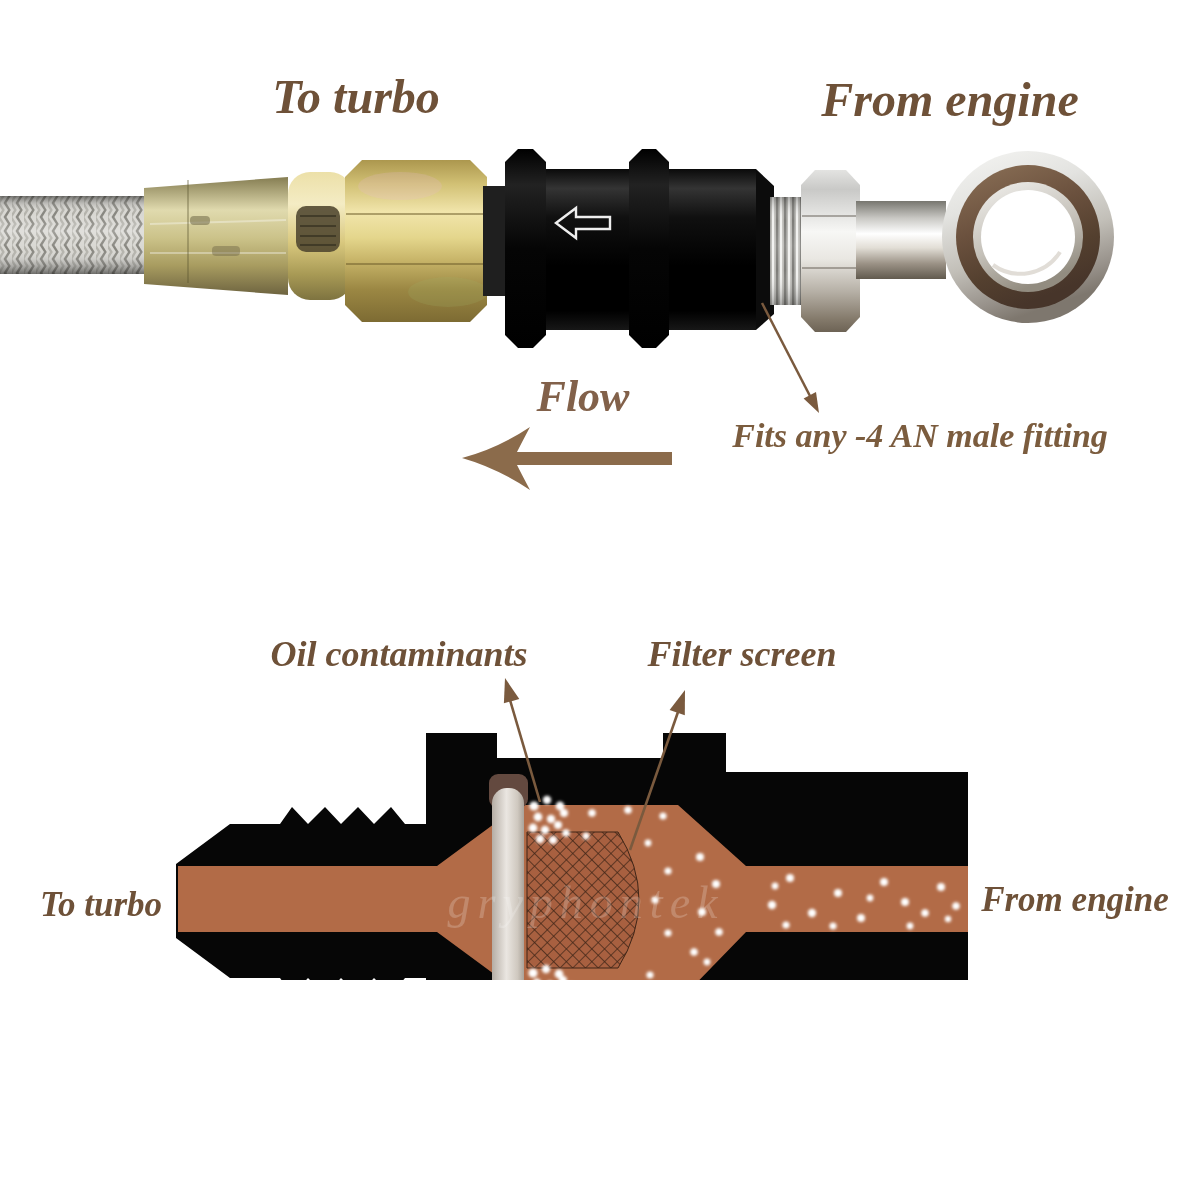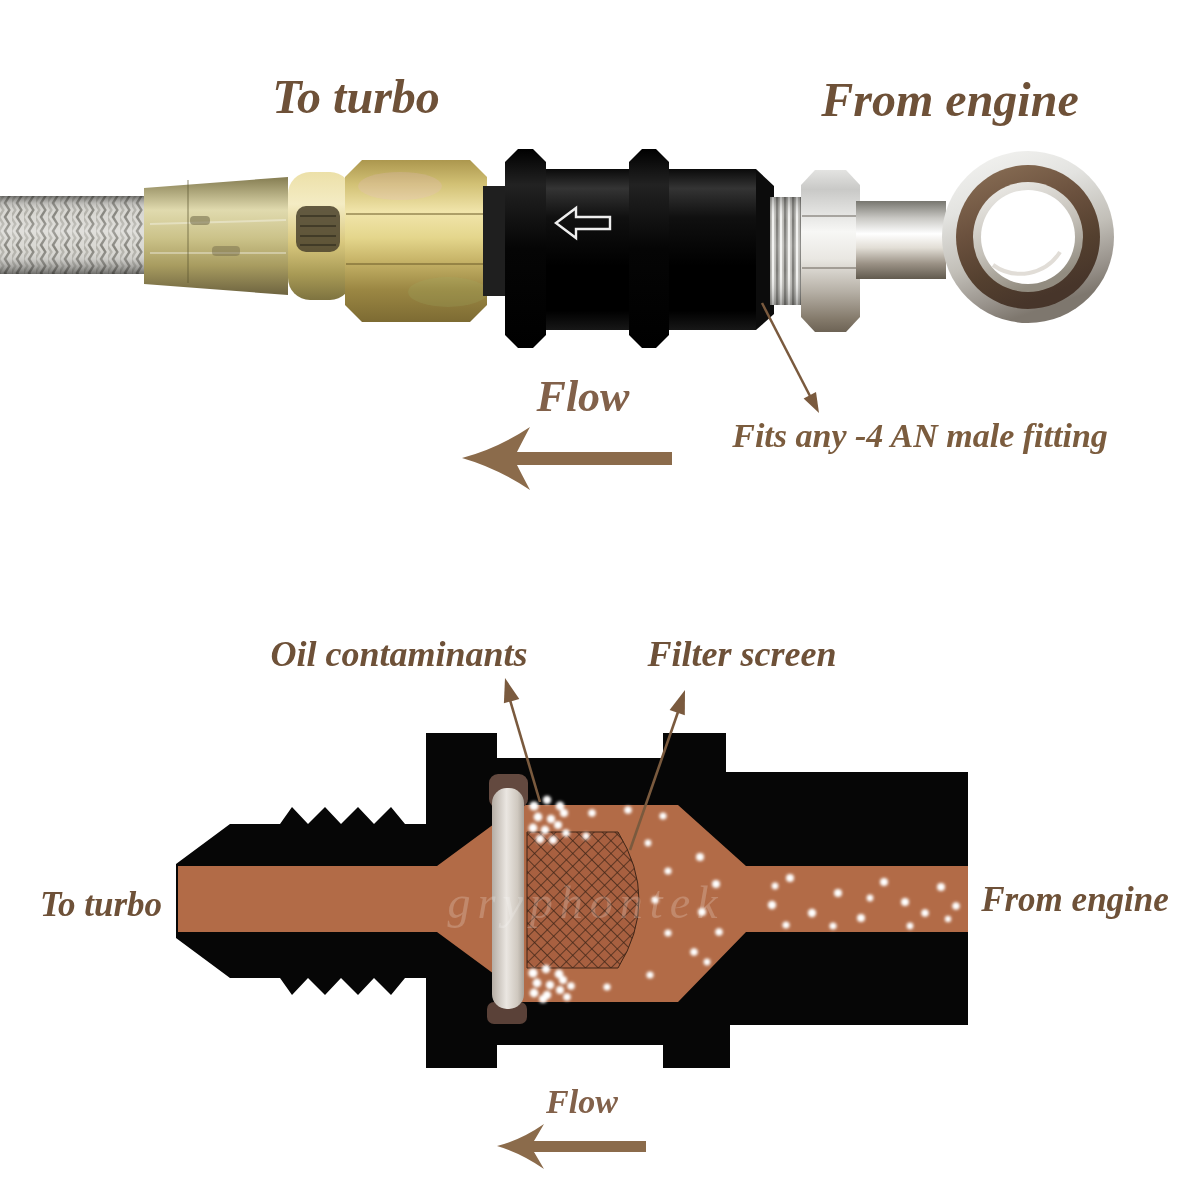--- a/index.html
+++ b/index.html
@@ -1,16 +1,16 @@
 <!DOCTYPE html>
 <html><head>
 <meta charset="utf-8">
 <style>
   html,body{margin:0;padding:0;background:#ffffff;}
-  .stage{position:relative;width:1200px;height:1200px;background:#ffffff;overflow:hidden;}
+  .stage{position:relative;width:1200px;height:980px;background:#ffffff;overflow:hidden;}
   svg{display:block;width:1200px;height:1200px;}
   .lblTop{font:italic 700 48px "Liberation Serif", serif; fill:#6E5138;}
   .lblBottom{font:italic 700 36px "Liberation Serif", serif; fill:#6E5138;}
   .lblSide{font:italic 700 35px "Liberation Serif", serif; fill:#6E5138;}
   .lblFlowTop{font:italic 700 44px "Liberation Serif", serif; fill:#82614A;}
   .lblFlowBottom{font:italic 700 34px "Liberation Serif", serif; fill:#82614A;}
   .lblNote{font:italic 700 34px "Liberation Serif", serif; fill:#7B5C3E;}
   .wm{font:italic 400 46px "Liberation Serif", serif; fill:#ffffff; opacity:0.2; letter-spacing:7px;}
 </style>
 </head>

